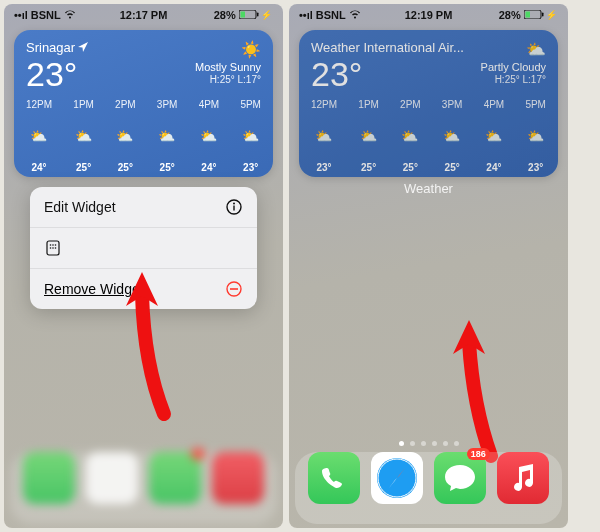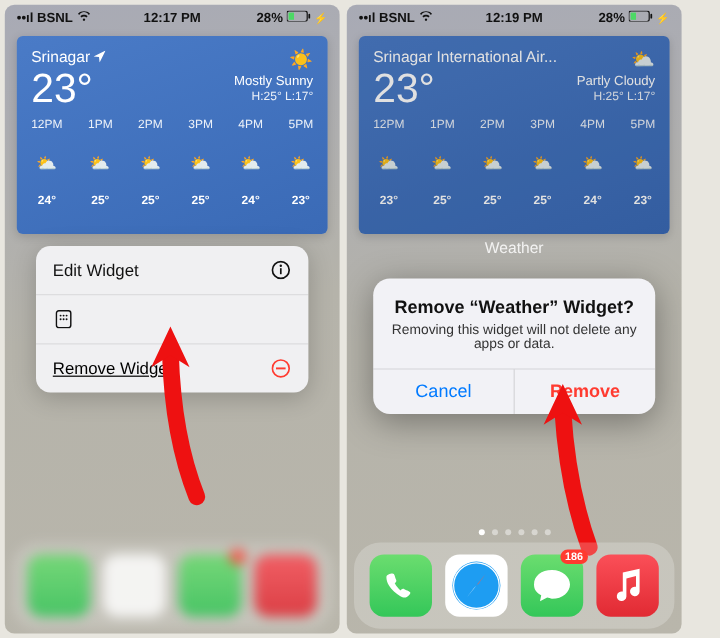--- a/index.html
+++ b/index.html
@@ -24,23 +24,23 @@
     display: flex; align-items: center; justify-content: space-between;
     height: 20px; padding: 2px 10px 0; font-size: 11px; font-weight: 600;
     color: #111;
   }
   .status .center { position: absolute; left: 0; right: 0; text-align: center; }
   .status .right { display: flex; align-items: center; gap: 3px; }
   
   .widget {
     margin: 6px 10px 0;
     background: linear-gradient(160deg, #4a7bc7 0%, #3a6ab6 100%);
-    border-radius: 5px;
+    border-radius: 16px;
     color: #fff;
-    padding: 10px 12px 22px;
+    padding: 10px 12px 4px;
     box-shadow: 0 2px 8px rgba(0,0,0,0.15);
   }
   .w-top { display: flex; justify-content: space-between; align-items: flex-start; }
   .w-loc { font-size: 13px; font-weight: 500; display:flex; align-items:center; gap:3px;}
   .w-temp { font-size: 34px; font-weight: 300; line-height: 1; margin-top: 2px; }
   .w-right { text-align: right; font-size: 11px; }
   .w-cond { font-weight: 500; margin-top: 2px; }
   .w-hl { opacity: 0.9; margin-top: 1px; font-size:10px;}
   .w-sun { font-size: 16px; }
   .w-hours { display: flex; justify-content: space-between; margin-top: 8px; }
@@ -71,21 +71,21 @@
     position: absolute;
     pointer-events: none;
   }
   .arrow svg { display:block; }
   
   .dock {
     position: absolute; bottom: 4px; left: 6px; right: 6px;
     height: 72px;
     background: rgba(255,255,255,0.22);
     border-radius: 22px;
-    display: flex; justify-content: space-around; align-items: center;
+    display: flex; justify-content: space-around; align-items: flex-start;
     padding: 0 8px;
   }
   .phone.left .dock { filter: blur(5px) opacity(0.85); }
   .app {
     width: 52px; height: 52px; border-radius: 12px;
     display:flex; align-items:center; justify-content:center;
     position:relative;
   }
   .app.phone-app { background: linear-gradient(#6bdd6f,#34c759); }
   .app.safari { background: #fff; }
@@ -273,21 +273,21 @@
             <rect x="18" y="2.5" width="1.5" height="4" rx="0.7" fill="#111"></rect>
           </svg>
       </span>
       <span style="color:#111;font-size:9px;">⚡</span>
     </span>
   </div>
 
   <div class="widget dimmed">
     <div class="w-top">
       <div>
-        <div class="w-loc">Srinagar International Air...</div>
+        <div class="w-loc">Weather International Air...</div>
         <div class="w-temp">23°</div>
       </div>
       <div class="w-right">
         <div class="w-sun">⛅</div>
         <div class="w-cond">Partly Cloudy</div>
         <div class="w-hl">H:25° L:17°</div>
       </div>
     </div>
     <div class="w-hours" id="hours-right">
         <div class="hour">
@@ -317,30 +317,20 @@
         </div>
         <div class="hour">
           <span class="lbl">5PM</span>
           <span class="ico">⛅</span>
           <span class="tmp">23°</span>
         </div>
       </div>
   </div>
   <div class="widget-label">Weather</div>
 
-  <div class="dialog">
-    <div class="body">
-      <div class="title">Remove “Weather” Widget?</div>
-      <div class="msg">Removing this widget will not delete any apps or data.</div>
-    </div>
-    <div class="btns">
-      <div class="btn cancel">Cancel</div>
-      <div class="btn remove">Remove</div>
-    </div>
-  </div>
 
   <div class="arrow" style="left:150px; top:310px;">
     <svg width="80" height="150" viewBox="0 0 80 150">
       <path d="M52 142 Q 34 92 30 28" stroke="#e11" stroke-width="14" fill="none" stroke-linecap="round"></path>
       <path d="M30 6 L14 40 L30 30 L46 40 Z" fill="#e11"></path>
     </svg>
   </div>
 
   <div class="pager">
     <span class="dot active"></span>

